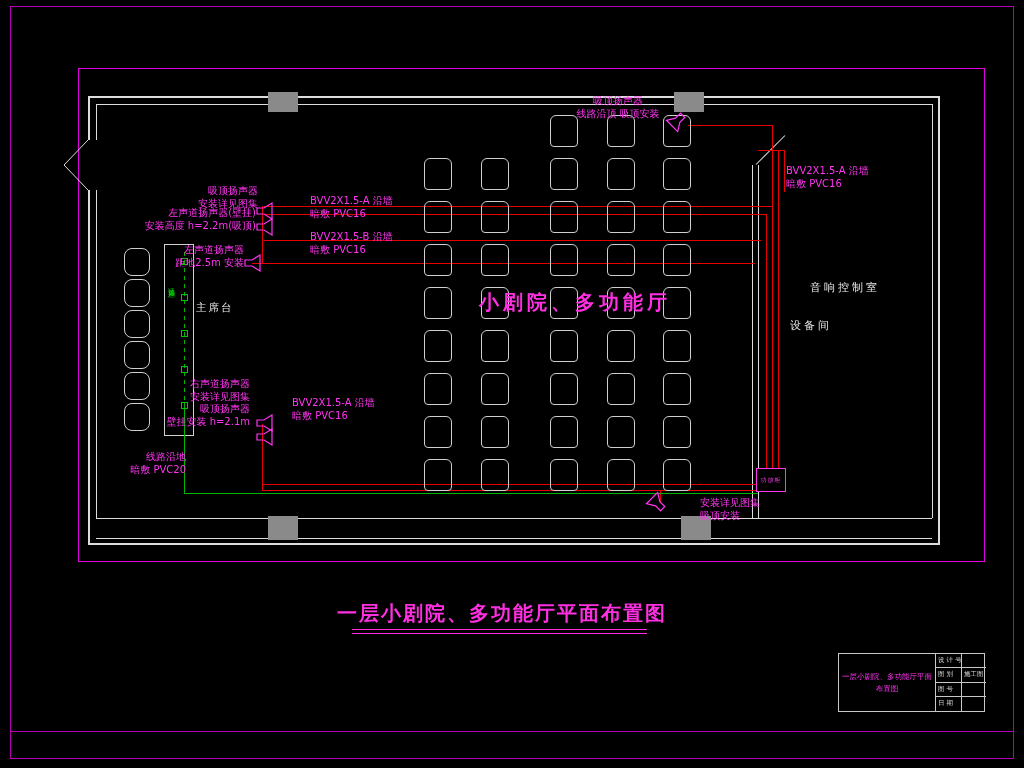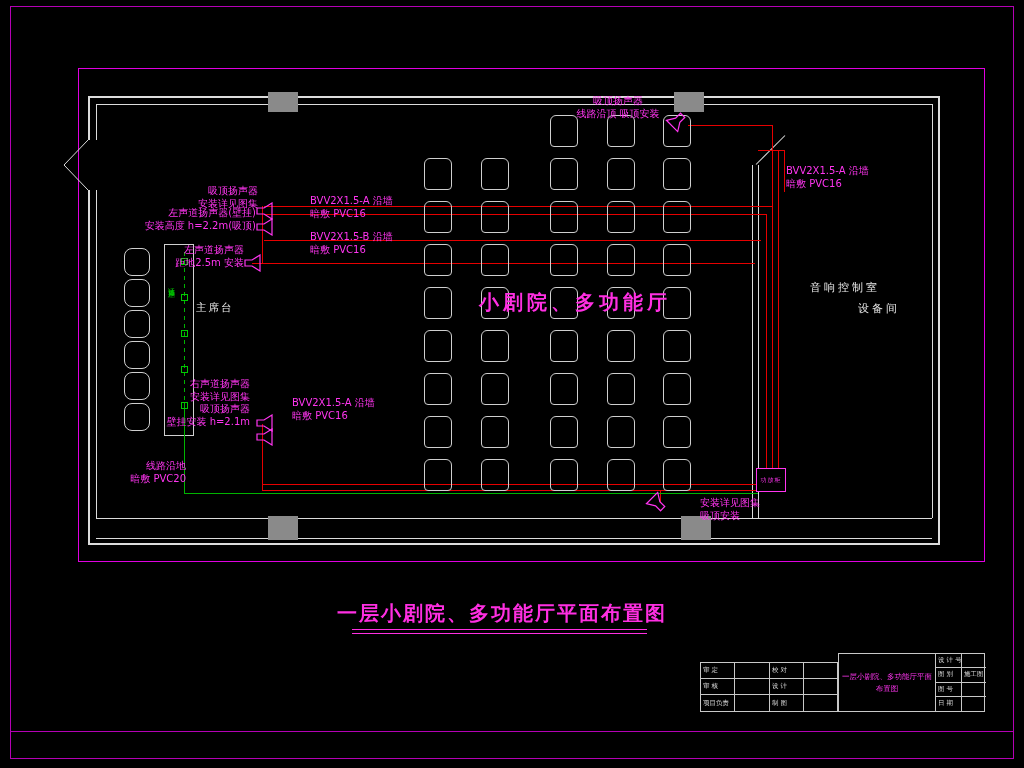--- a/index.html
+++ b/index.html
@@ -203,55 +203,41 @@
         <div>安装详见图集</div>
       </div>
       <div class="anno" style="top: 402px; left: 110px; width: 140px; text-align: right;">
         <div>吸顶扬声器</div>
         <div>壁挂安装 h=2.1m</div>
       </div>
       <div class="anno" style="top: 396px; left: 292px; width: 140px; text-align: left;">
         <div>BVV2X1.5-A 沿墙</div>
         <div>暗敷 PVC16</div>
       </div>
-      <div class="anno" style="top: 450px; left: 46px; width: 140px; text-align: right; margin-top: 9px;">
+      <div class="anno" style="top: 450px; left: 46px; width: 140px; text-align: right;">
         <div>线路沿地</div>
         <div>暗敷 PVC20</div>
       </div>
       <div class="anno" style="top: 496px; left: 700px; width: 140px; text-align: left;">
         <div>安装详见图集</div>
         <div>吸顶安装</div>
       </div>
     </div>
 
   <div class="label" style="left:420px;top:289px;width:310px;text-align:center;color:#ff2fe2;font-size:20px;letter-spacing:4px;font-weight:bold">小剧院、多功能厅</div>
   <div class="label" style="left:196px;top:301px;color:#e8e8e8;font-size:10.5px;letter-spacing:2px">主席台</div>
   <div class="label" style="left:790px;top:280px;width:110px;text-align:center;color:#e8e8e8;font-size:11px;letter-spacing:3px">音响控制室</div>
-  <div class="label" style="left:790px;top:301px;width:110px;text-align:right;color:#e8e8e8;font-size:11px;letter-spacing:3px">设备间</div>
+  <div class="label" style="left:790px;top:318px;width:110px;text-align:left;color:#e8e8e8;font-size:11px;letter-spacing:3px">设备间</div>
   <div class="label" style="left:166px;top:282px;writing-mode:vertical-rl;color:#00c800;font-size:7px;letter-spacing:1px">话筒插座</div>
 
   <div class="label" style="left:262px;top:600px;width:480px;text-align:center;color:#ff2fe2;font-size:20px;font-weight:bold;letter-spacing:2px">一层小剧院、多功能厅平面布置图</div>
   <div class="h" style="left:352px;top:629px;width:295px;background:#ff2fe2"></div>
   <div class="h" style="left:352px;top:633px;width:295px;background:#ff2fe2"></div>
 
 
-  <div class="tb" style="left:700px;top:662px;width:138px;height:50px;display:grid;grid-template-columns:34px 35px 34px 35px;grid-template-rows:1fr 1fr 1fr">
-    <div class="cell">审  定</div>
-    <div class="cell"></div>
-    <div class="cell">校  对</div>
-    <div class="cell noR"></div>
-    <div class="cell">审  核</div>
-    <div class="cell"></div>
-    <div class="cell">设  计</div>
-    <div class="cell noR"></div>
-    <div class="cell noB">项目负责</div>
-    <div class="cell noB"></div>
-    <div class="cell noB">制  图</div>
-    <div class="cell noR noB"></div>
-  </div>
 
   <div class="tb" style="left:838px;top:653px;width:147px;height:59px;display:flex">
     <div class="cell noB" style="width:98px;justify-content:center;text-align:center;white-space:normal;color:#ff35f0;font-size:7.5px;line-height:1.5">
       <span>一层小剧院、多功能厅平面布置图</span>
     </div>
     <div style="width:48px;display:grid;grid-template-rows:1fr 1fr 1fr 1fr">
       <div style="display:flex">
         <div class="cell" style="width:26px">设 计 号</div>
         <div class="cell noR" style="flex:1"></div>
       </div>

